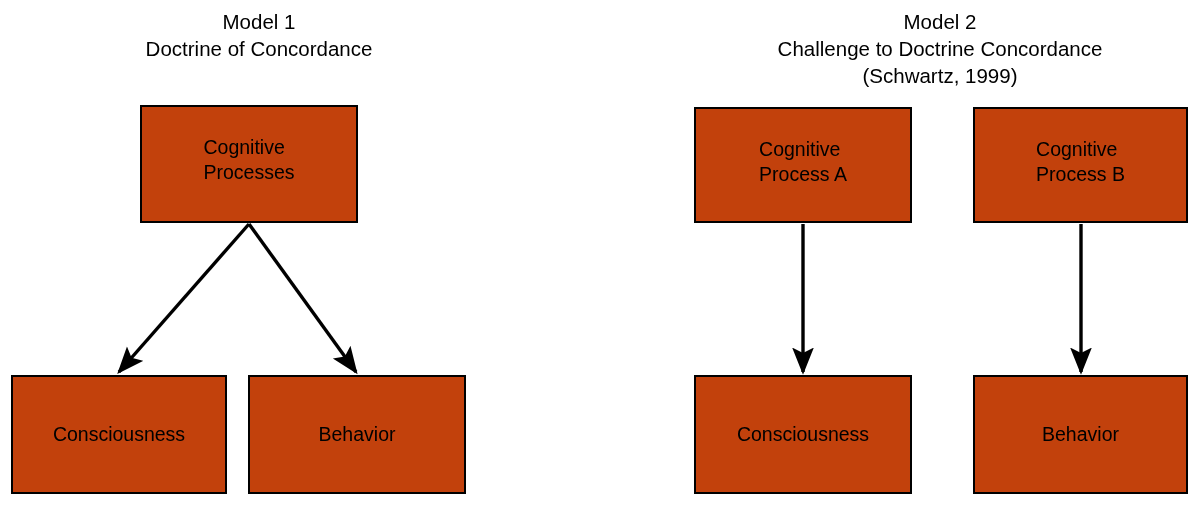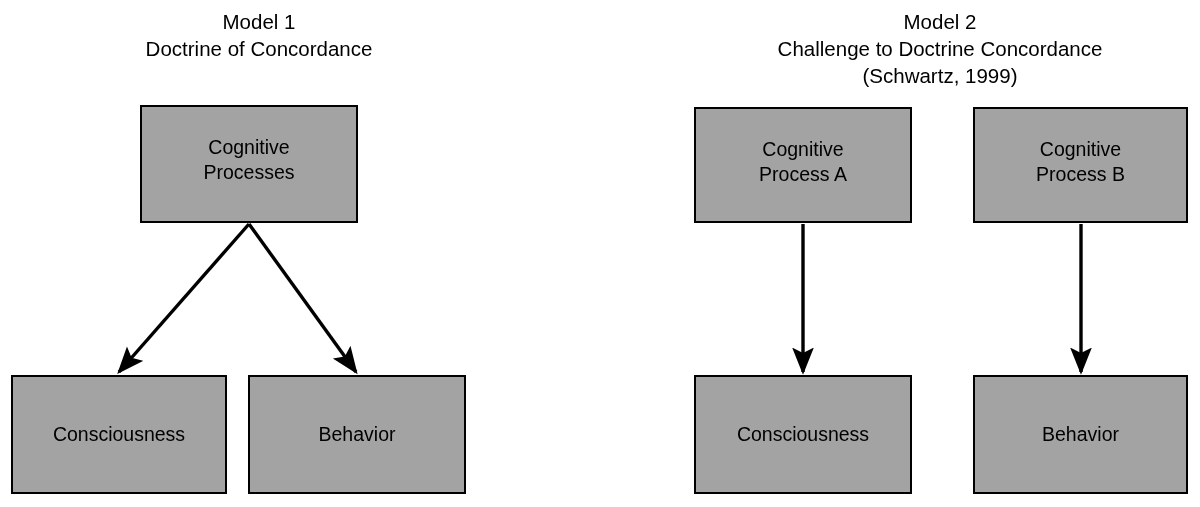--- a/index.html
+++ b/index.html
@@ -27,25 +27,24 @@
     color: #000000;
     white-space: nowrap;
     letter-spacing: 0px;
   }
   .title .tline { display: block; }
 
   .node {
     position: absolute;
     box-sizing: border-box;
     border: 2.6px solid #000000;
-    background: #a3a3a3;
+    background: #c2410c;
     display: flex;
     align-items: center;
     justify-content: center;
-    text-align: center;
     font-size: 19.5px;
     line-height: 25px;
     color: #000000;
   }
   .node .nlabel { display: block; white-space: pre-line; }
 
   
   .node.top-node { align-items: flex-start; padding-top: 28px; }
 
   svg.edges {

